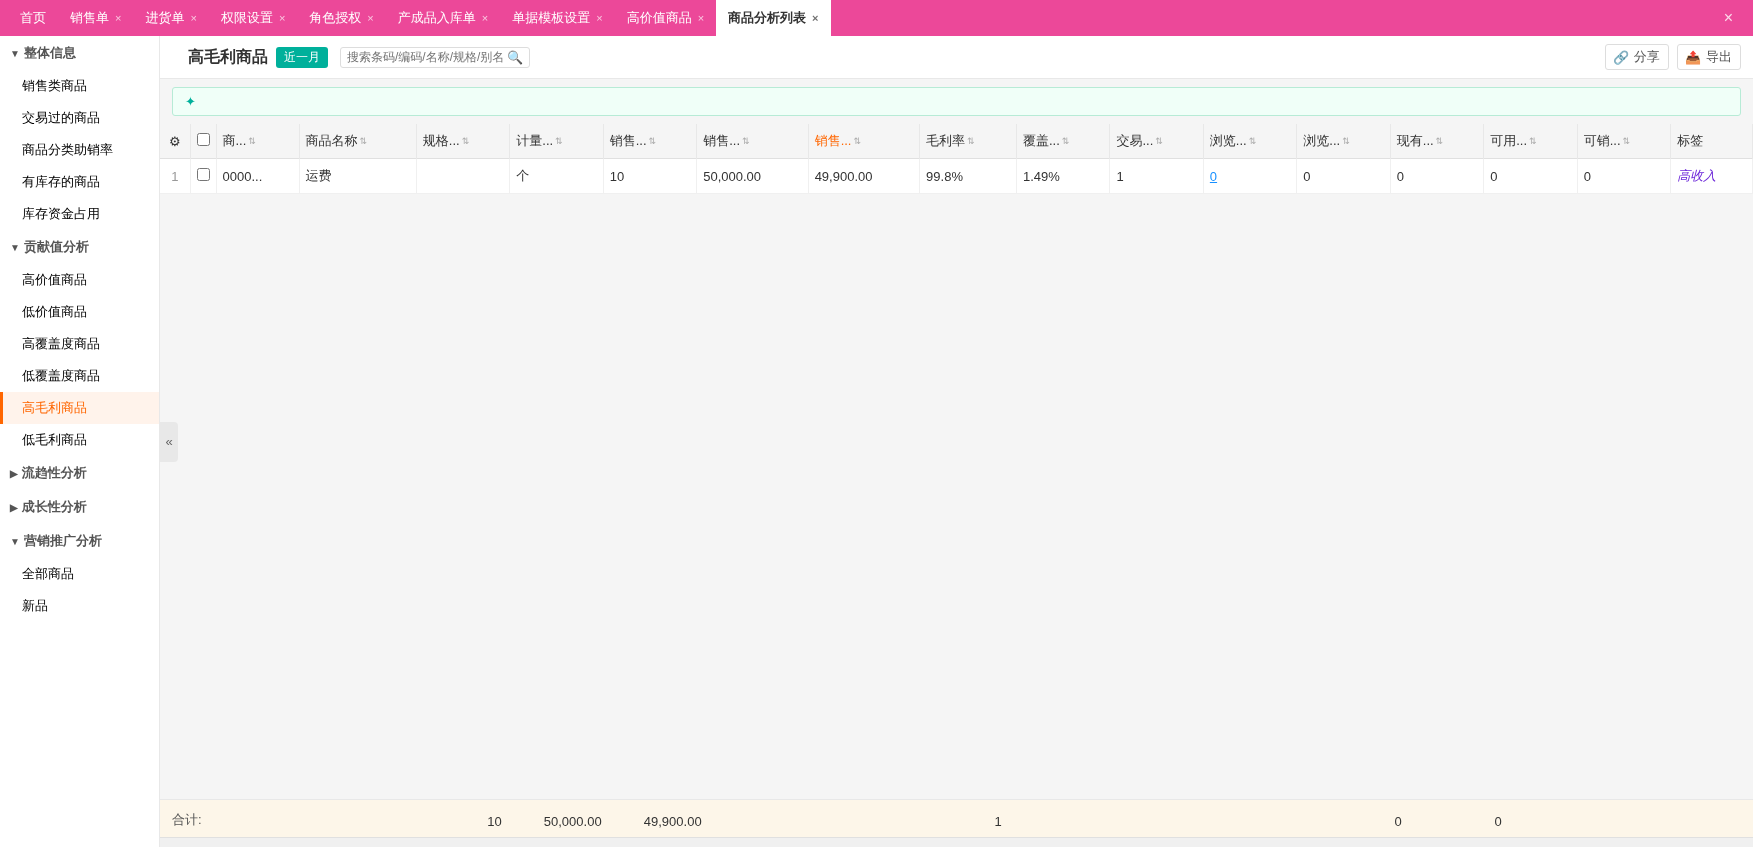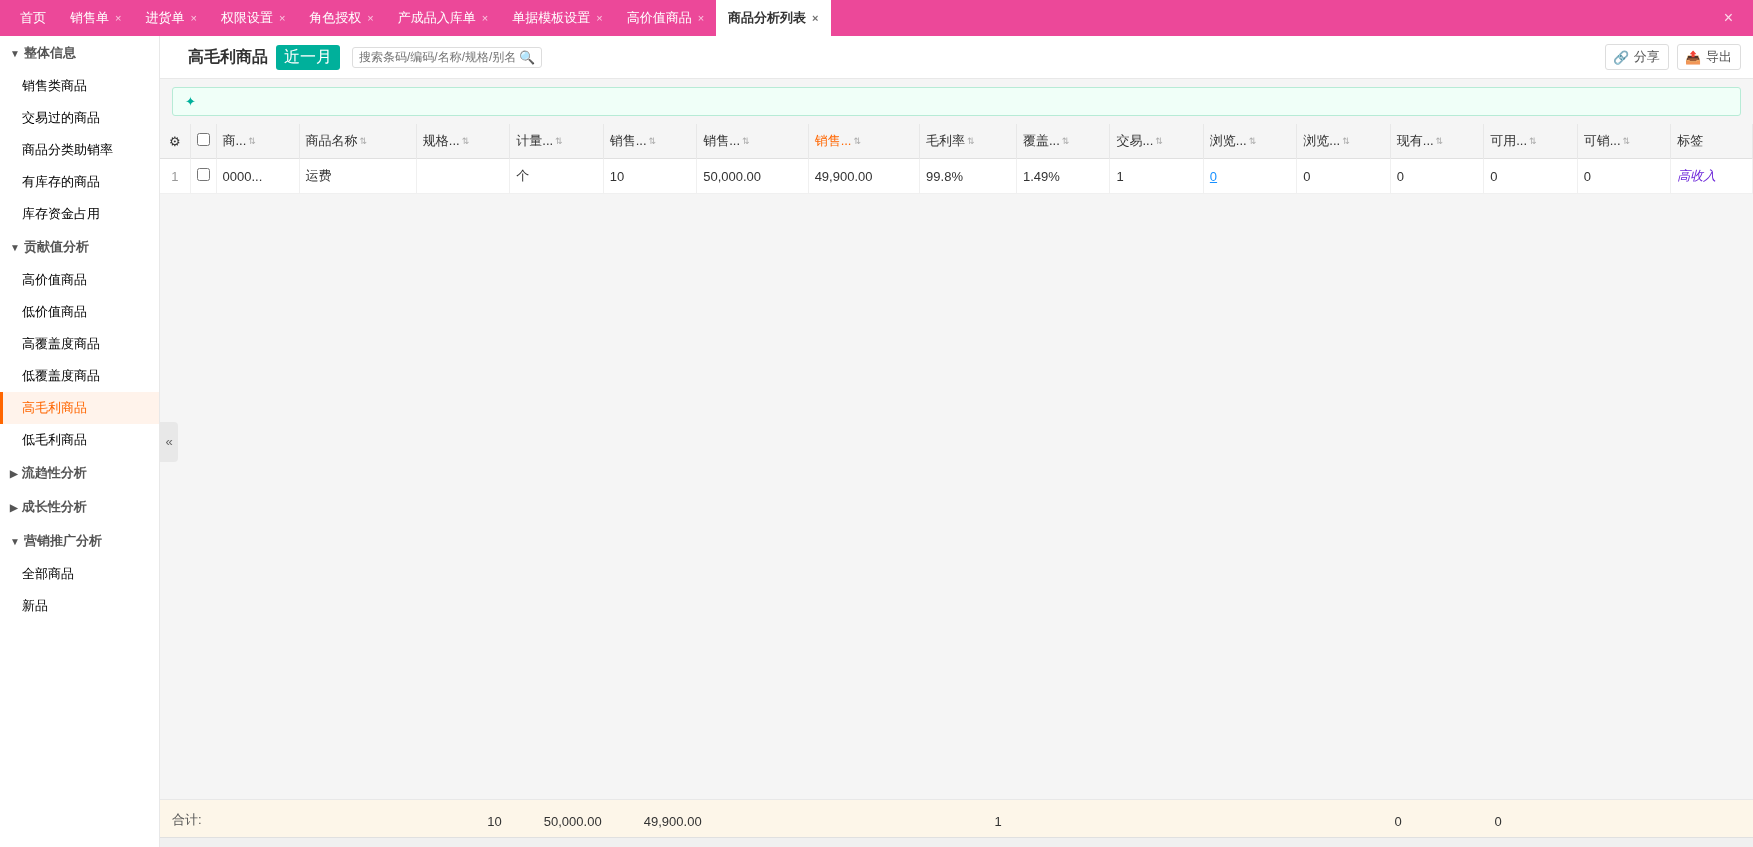--- a/index.html
+++ b/index.html
@@ -105,21 +105,21 @@
     .content-header .title {
       font-size: 16px;
       font-weight: bold;
       color: #333;
     }
     .content-header .time-badge {
       background: #00b09b;
       color: #fff;
       padding: 2px 8px;
       border-radius: 3px;
-      font-size: 16px;
+      font-size: 12px;
       cursor: pointer;
     }
     .content-header .search-box {
       display: flex;
       border: 1px solid #ddd;
       border-radius: 3px;
       padding: 2px 6px;
       margin-left: 4px;
       background: #fff;
     }

